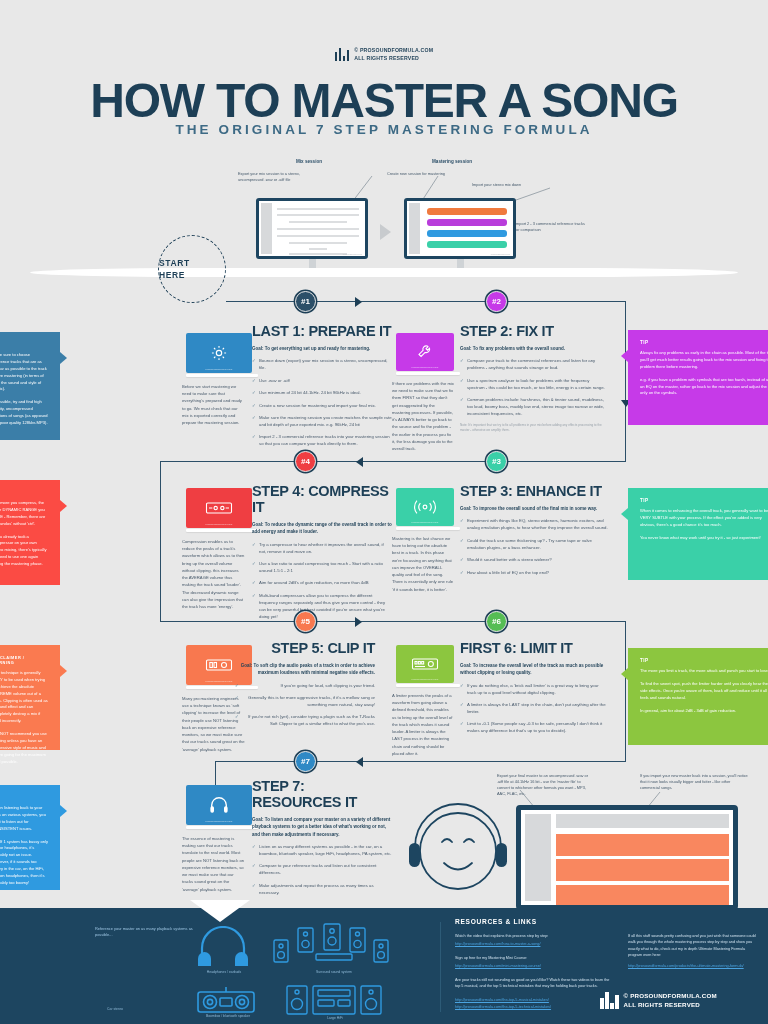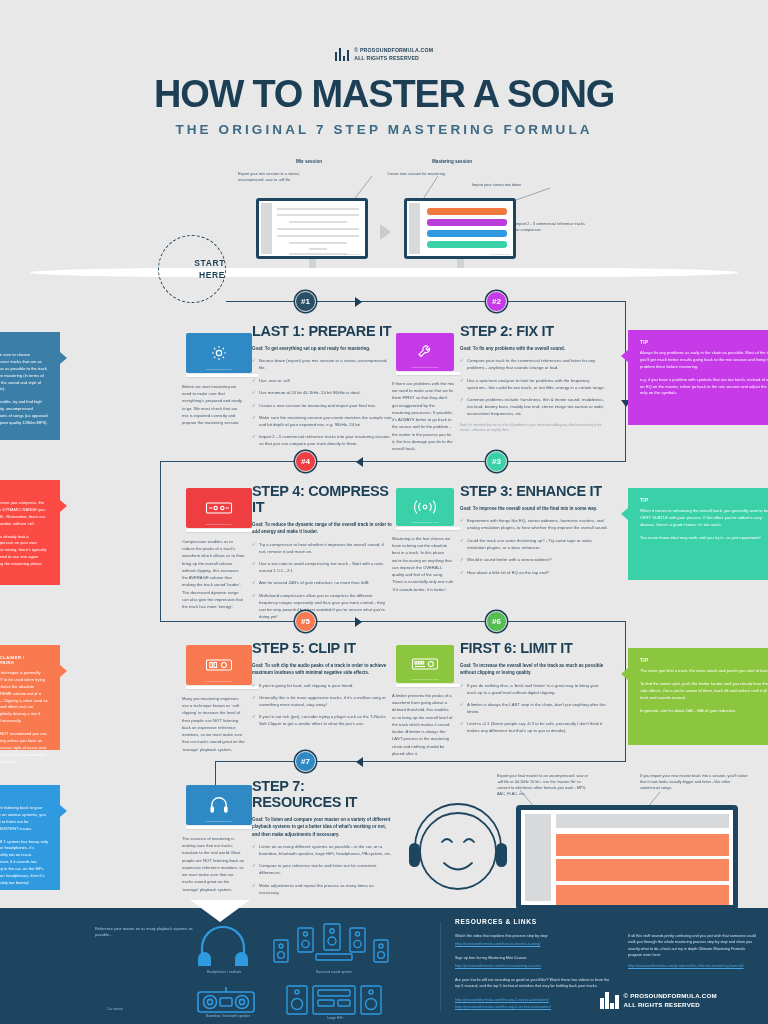--- a/index.html
+++ b/index.html
@@ -13,38 +13,38 @@
 
   
   .brand-top { position: absolute; top: 47px; left: 0; width: 768px; display: flex; justify-content: center; align-items: center; gap: 5px; }
   .logo-bars { display: flex; align-items: flex-end; gap: 1.5px; height: 13px; }
   .logo-bars i { display: block; width: 2.5px; background: #1d3f56; }
   .logo-bars i:nth-child(1) { height: 9px; }
   .logo-bars i:nth-child(2) { height: 13px; }
   .logo-bars i:nth-child(3) { height: 5px; }
   .logo-bars i:nth-child(4) { height: 11px; }
   .brand-text { font-size: 5.2px; font-weight: bold; line-height: 1.45; color: #1d3f56; letter-spacing: .2px; }
-  .main-title { position: absolute; top: 73px; width: 768px; text-align: center; font-size: 38px; font-weight: bold; color: #1d3f56; letter-spacing: -1.2px; }
+  .main-title { position: absolute; top: 73px; width: 768px; text-align: center; font-size: 48px; font-weight: bold; color: #1d3f56; letter-spacing: -1.2px; }
   .sub-title { position: absolute; top: 122px; width: 768px; text-align: center; font-size: 13.5px; font-weight: bold; color: #3d6a85; letter-spacing: 3.1px; }
 
   
   .hero { position: absolute; top: 150px; left: 0; width: 768px; height: 140px; }
   .shelf { position: absolute; left: 30px; top: 268px; width: 708px; height: 9px; background: #fff; border-radius: 50%/100%; }
   .band { position: absolute; left: 0; top: 277px; width: 768px; height: 13px; background: #e8e8e8; }
   .mon-label { position: absolute; font-size: 4.6px; font-weight: bold; color: #2c4f68; }
   .note { position: absolute; font-size: 3.9px; line-height: 1.55; color: #44586a; }
   .monitor { position: absolute; }
   .mon-screen { border: 3.5px solid #1d4560; border-radius: 3px; background: #fff; }
   .mon-neck { width: 7px; height: 9px; background: #cfd3d6; margin: 0 auto; }
   .mon-base { width: 42px; height: 3px; background: #cfd3d6; border-radius: 2px; margin: 0 auto; }
   .scr-side { position: absolute; left: 2px; top: 2px; width: 11px; bottom: 2px; background: #d7d9db; }
   .scr-line { position: absolute; height: 2px; background: #dcdee0; }
   .trk { position: absolute; height: 6.5px; border-radius: 3px; }
   .arrow-grey { position: absolute; width: 0; height: 0; border-left: 11px solid #c8cbce; border-top: 8px solid transparent; border-bottom: 8px solid transparent; }
-  .start-circle { position: absolute; left: 158px; top: 235px; width: 68px; height: 68px; border-radius: 50%; border: 1.6px dashed #1d3f56; display: flex; flex-direction: column; justify-content: center; align-items: flex-end; color: #1d3f56; font-weight: bold; font-size: 8.5px; letter-spacing: .6px; line-height: 1.45; }
+  .start-circle { position: absolute; left: 158px; top: 235px; width: 68px; height: 68px; border-radius: 50%; border: 1.6px dashed #1d3f56; display: flex; flex-direction: column; justify-content: center; align-items: flex-start; color: #1d3f56; font-weight: bold; font-size: 8.5px; letter-spacing: .6px; line-height: 1.45; }
 
   
   .flow { position: absolute; background: #2c4f68; }
   .flow.h { height: 1.4px; }
   .flow.v { width: 1.4px; }
   .tri { position: absolute; width: 0; height: 0; }
   .tri.right { border-left: 7px solid #1d3f56; border-top: 5px solid transparent; border-bottom: 5px solid transparent; }
   .tri.left { border-right: 7px solid #1d3f56; border-top: 5px solid transparent; border-bottom: 5px solid transparent; }
   .tri.down { border-top: 7px solid #1d3f56; border-left: 5px solid transparent; border-right: 5px solid transparent; }
 
@@ -286,21 +286,21 @@
           <rect x="3" y="3" width="30" height="12" rx="1.5"></rect>
           <rect x="7" y="6" width="3" height="6"></rect>
           <rect x="12" y="6" width="3" height="6"></rect>
           <circle cx="24" cy="9" r="3"></circle>
         </svg>
       <div class="cap">prosoundformula.com</div>
     </div>
     <div class="base" style="width:72px;"></div>
   </div>
   <div class="side-copy" style="left:182px;top:695px;width:63px;">Many pro mastering engineers use a technique known as 'soft clipping' to increase the level of their people use NOT listening back on expensive reference monitors, so we must make sure that our tracks sound great on the 'average' playback system.</div>
-  <div class="step" style="left:252px;top:640px;width:140px;">
+  <div class="step" style="left:235px;top:640px;width:140px;text-align:right;">
     <h2>STEP 5: CLIP IT</h2>
     <div class="goal">Goal: To soft clip the audio peaks of a track in order to achieve maximum loudness with minimal negative side effects.</div>
     <ul class="bullets">
       <li>If you're going for loud, soft clipping is your friend.</li>
       <li>Generally this is for more aggressive tracks, if it's a mellow song or something more natural, stay away!</li>
       <li>If you're not rich (yet), consider trying a plugin such as the T-Racks Soft Clipper to get a similar effect to what the pro's use.</li>
     </ul>
   </div>
 
   <div class="step" style="left:460px;top:640px;width:148px;">

